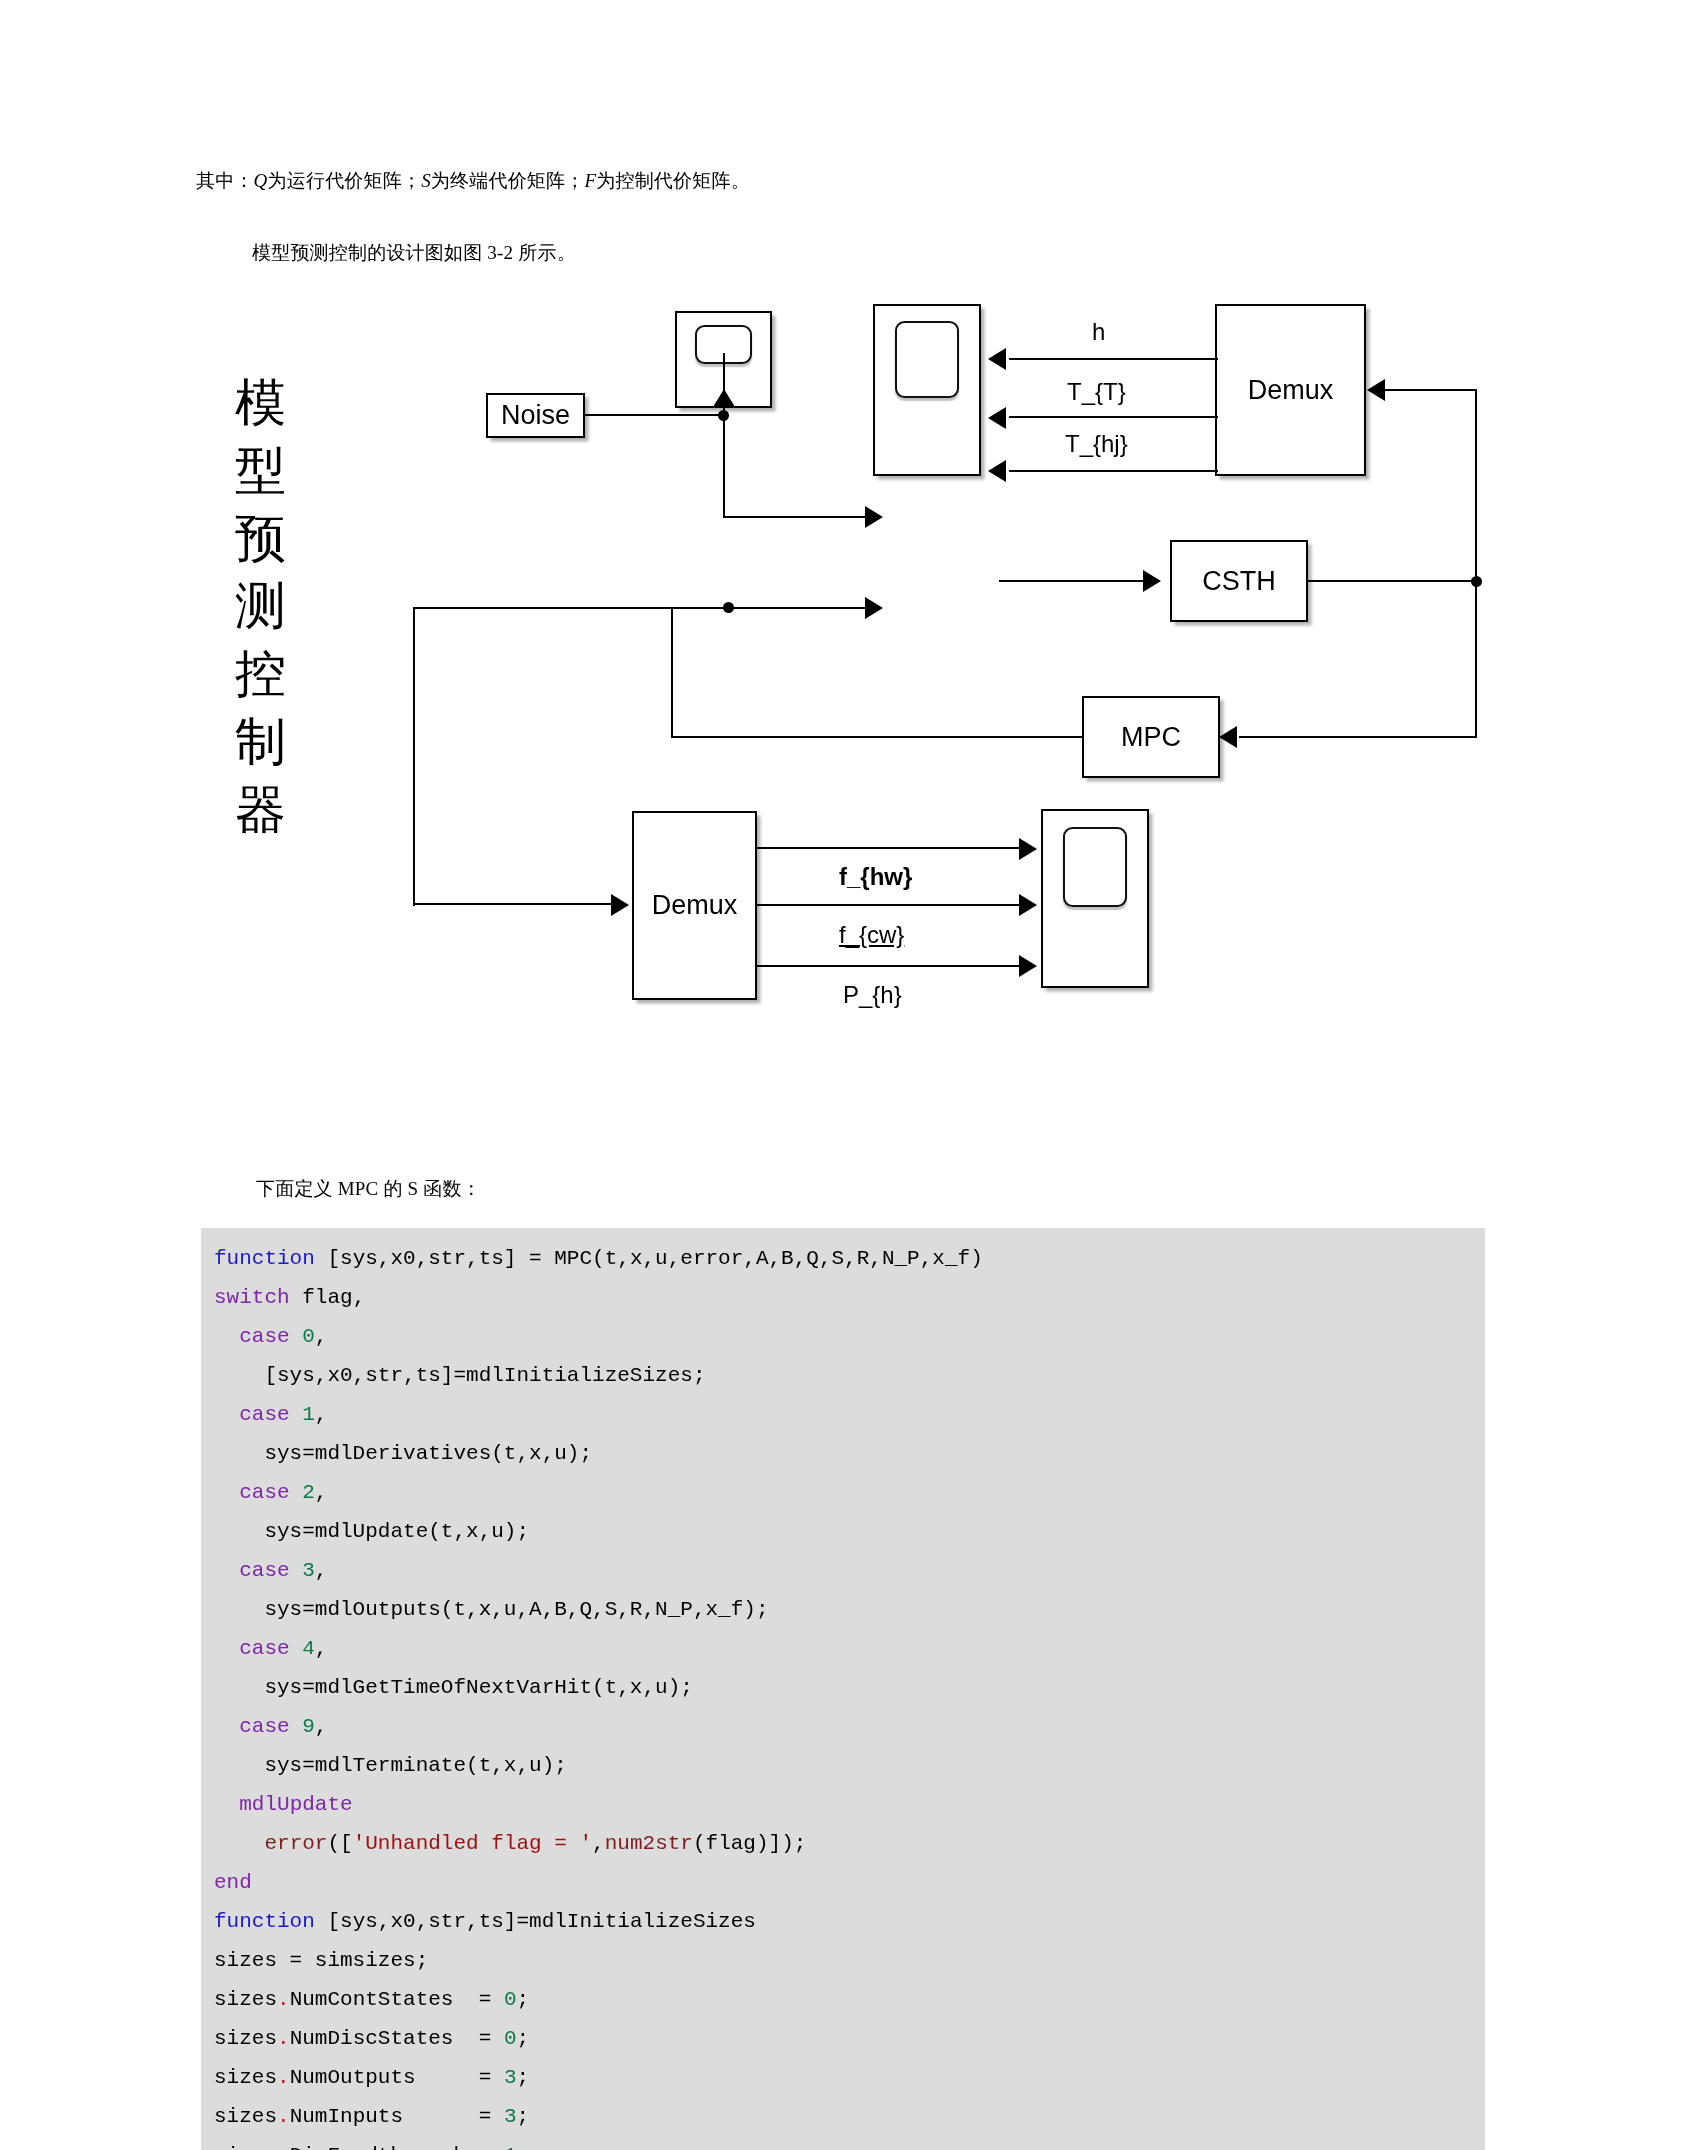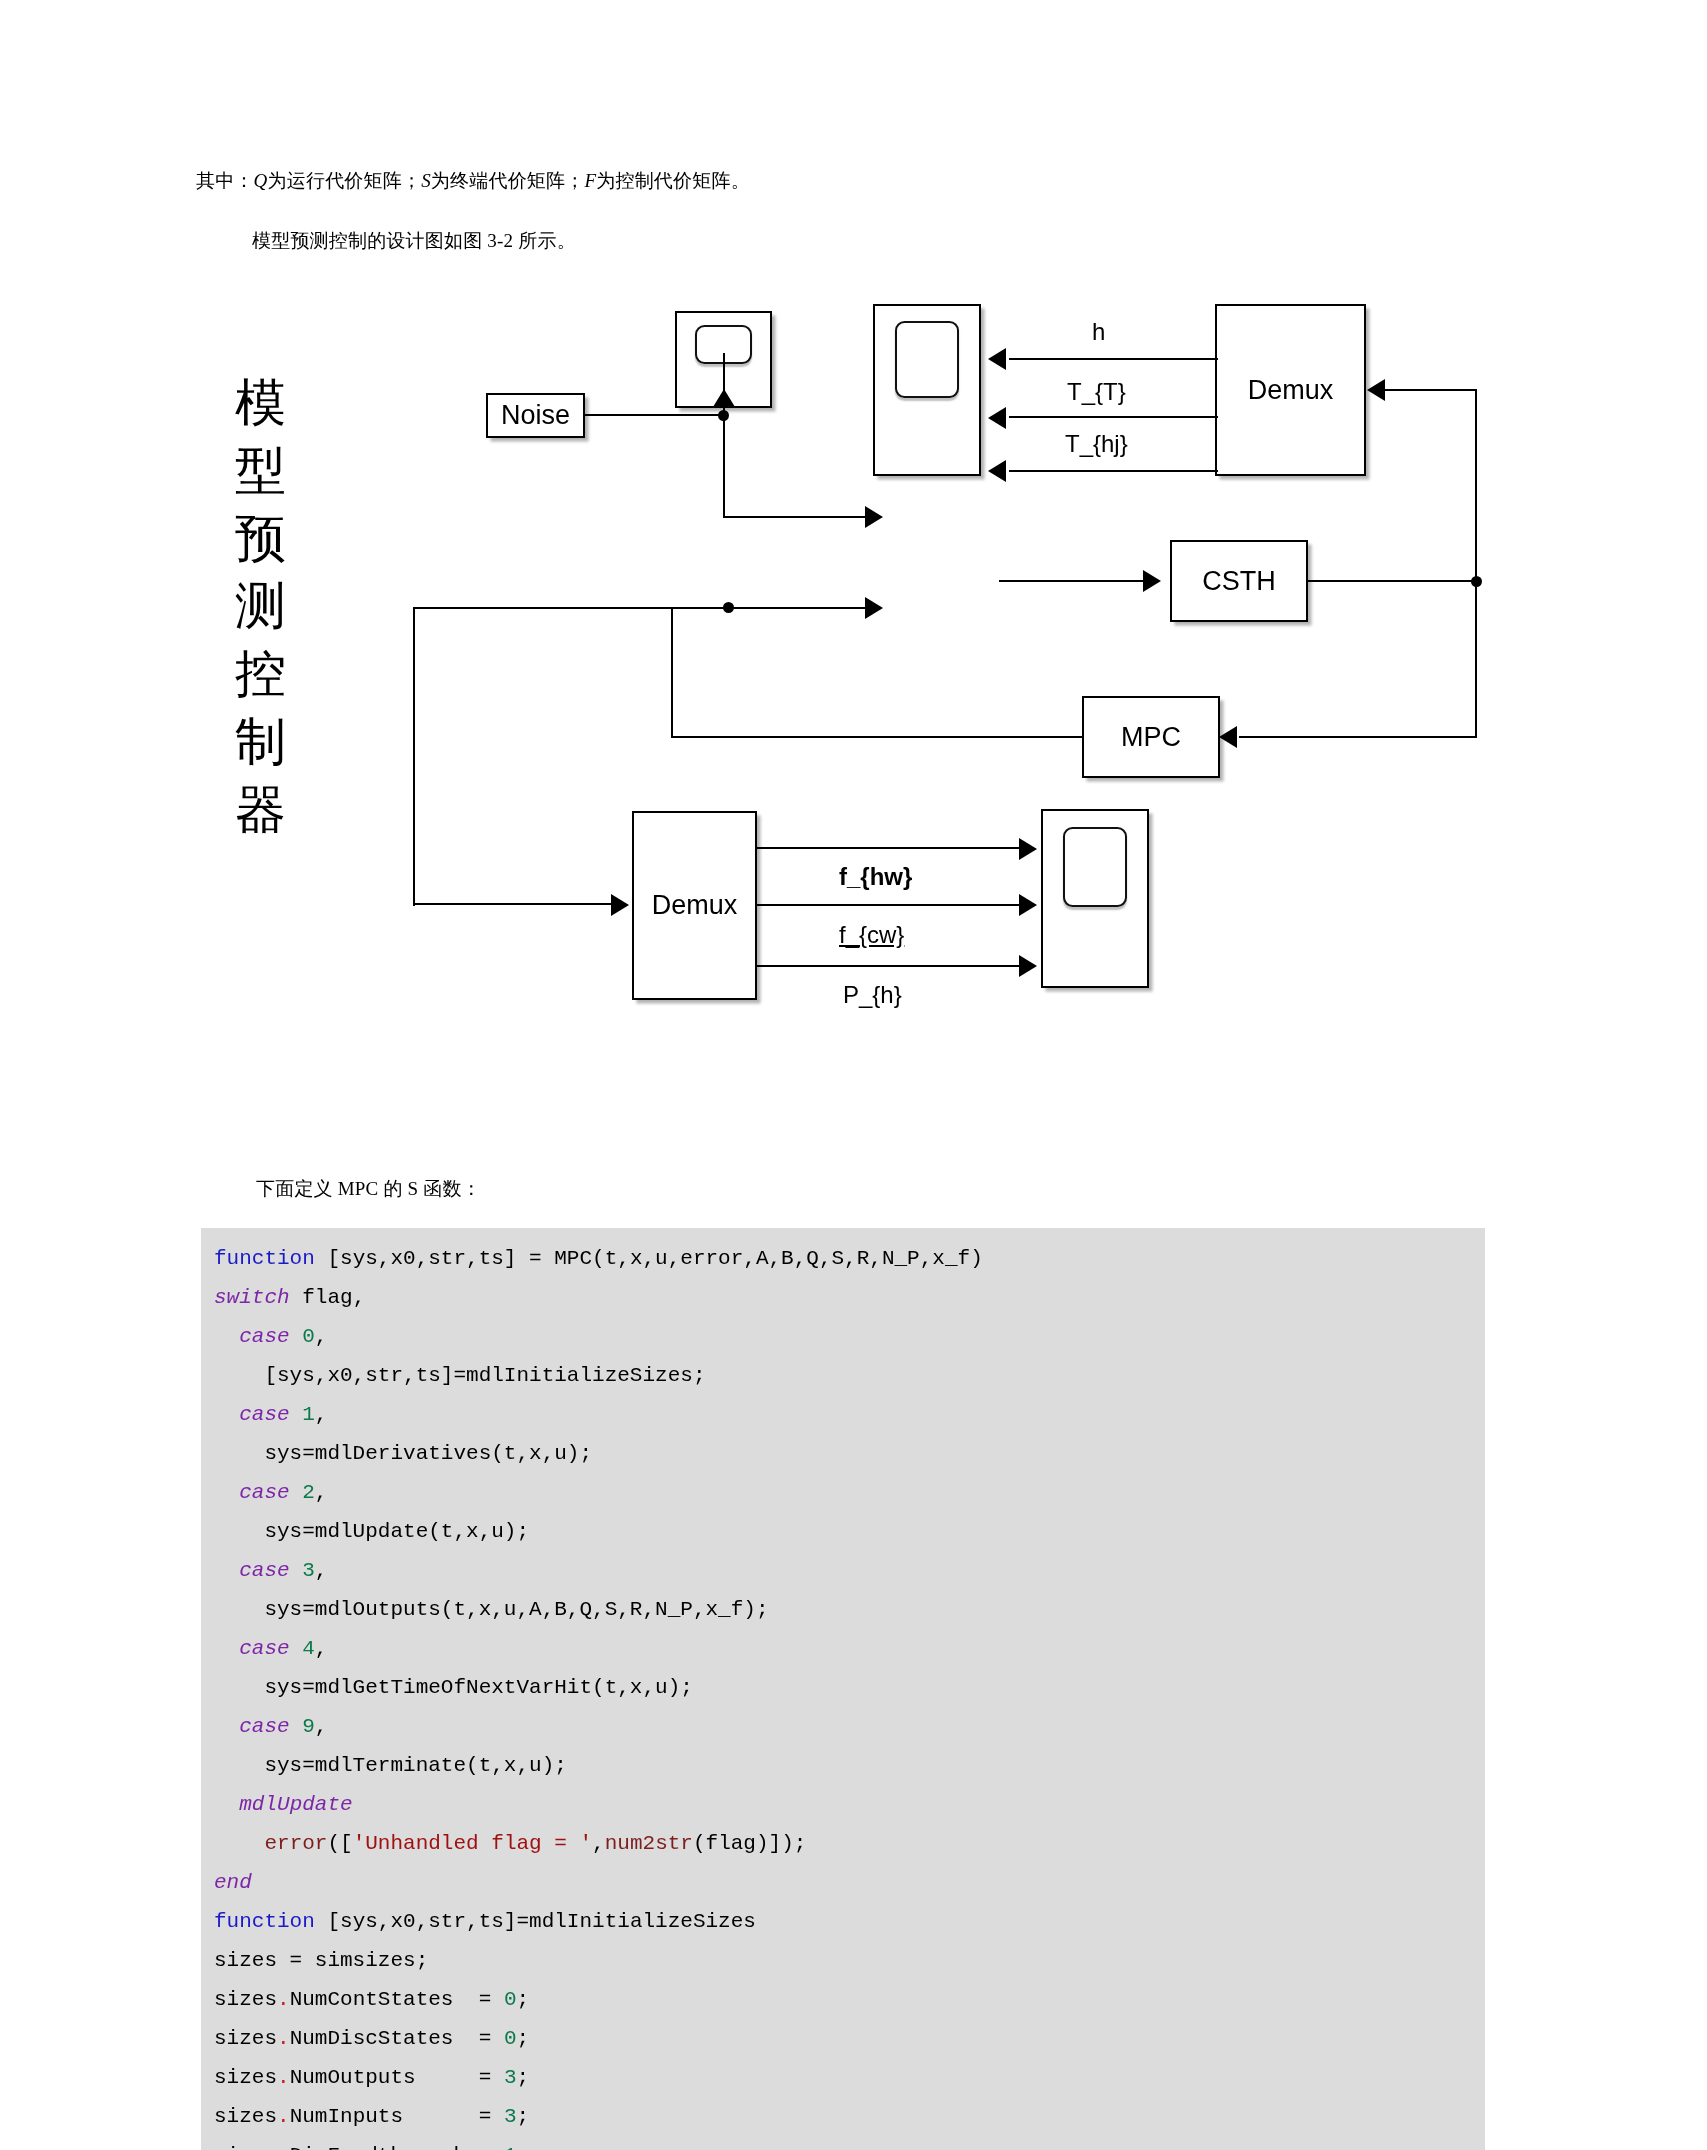--- a/index.html
+++ b/index.html
@@ -16,21 +16,21 @@
     position: absolute;
     font-family: "Liberation Serif", serif;
     font-size: 19px;
     line-height: 1.35;
     color: #000;
     white-space: nowrap;
     letter-spacing: 0.2px;
   }
   .para em { font-style: italic; font-family: "Liberation Serif", serif; }
   .p1 { left: 196px; top: 168px; }
-  .p2 { left: 252px; top: 228px; }
+  .p2 { left: 252px; top: 240px; }
   .p3 { left: 256px; top: 1176px; }
 
   .caption {
     position: absolute;
     left: 0; top: 1118px; width: 1707px;
     text-align: center;
     font-family: "Liberation Serif", serif;
     font-size: 25px; color:#000;
   }
 
@@ -99,21 +99,21 @@
     left: 201px; top: 1228px;
     width: 1284px;
     background: #dcdcdc;
     padding: 11.2px 0 13px 13px;
     font-family: "Liberation Mono", monospace;
     font-size: 21px;
     line-height: 39px;
     color: #000;
     white-space: pre;
   }
-  .code .kw   { color: #7d26a8; font-style: italic; }   
+  .code .kw   { color: #7d26a8; }   
   .code .kwb  { color: #1a1aca; }   
   .code .num  { color: #0b7a4b; }
   .code .str  { color: #a01010; }
   .code .fn   { color: #7f1d1d; }
   .code .dot2 { color: #c22020; }
 </style>
 </head>
 <body>
 
 <div class="page">

